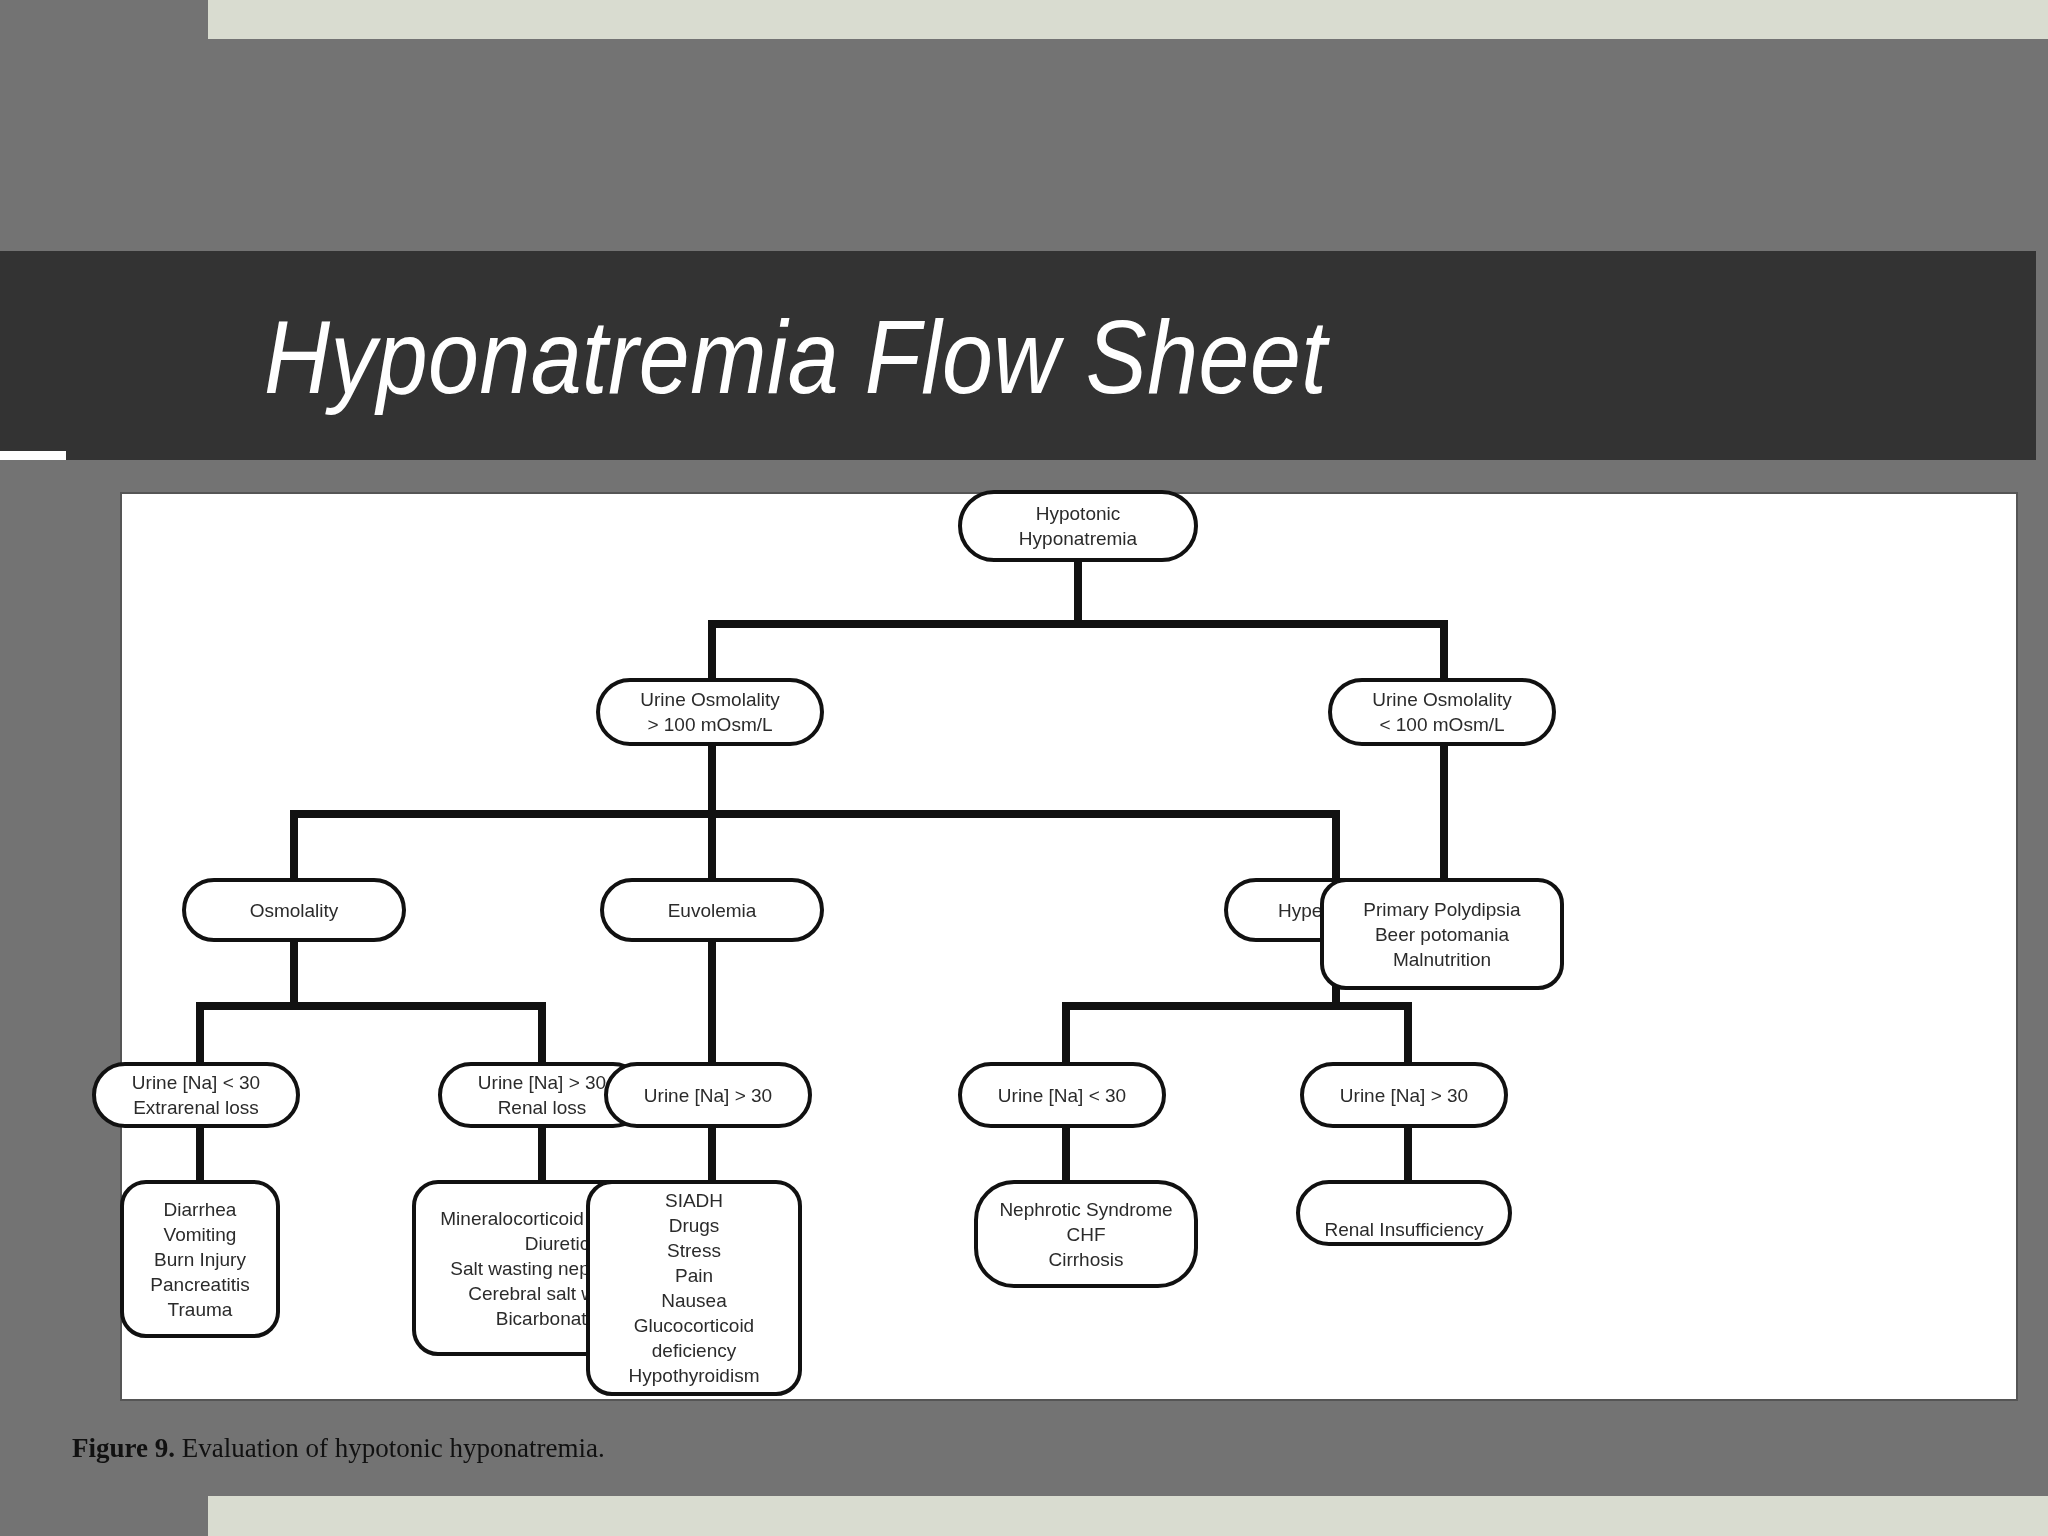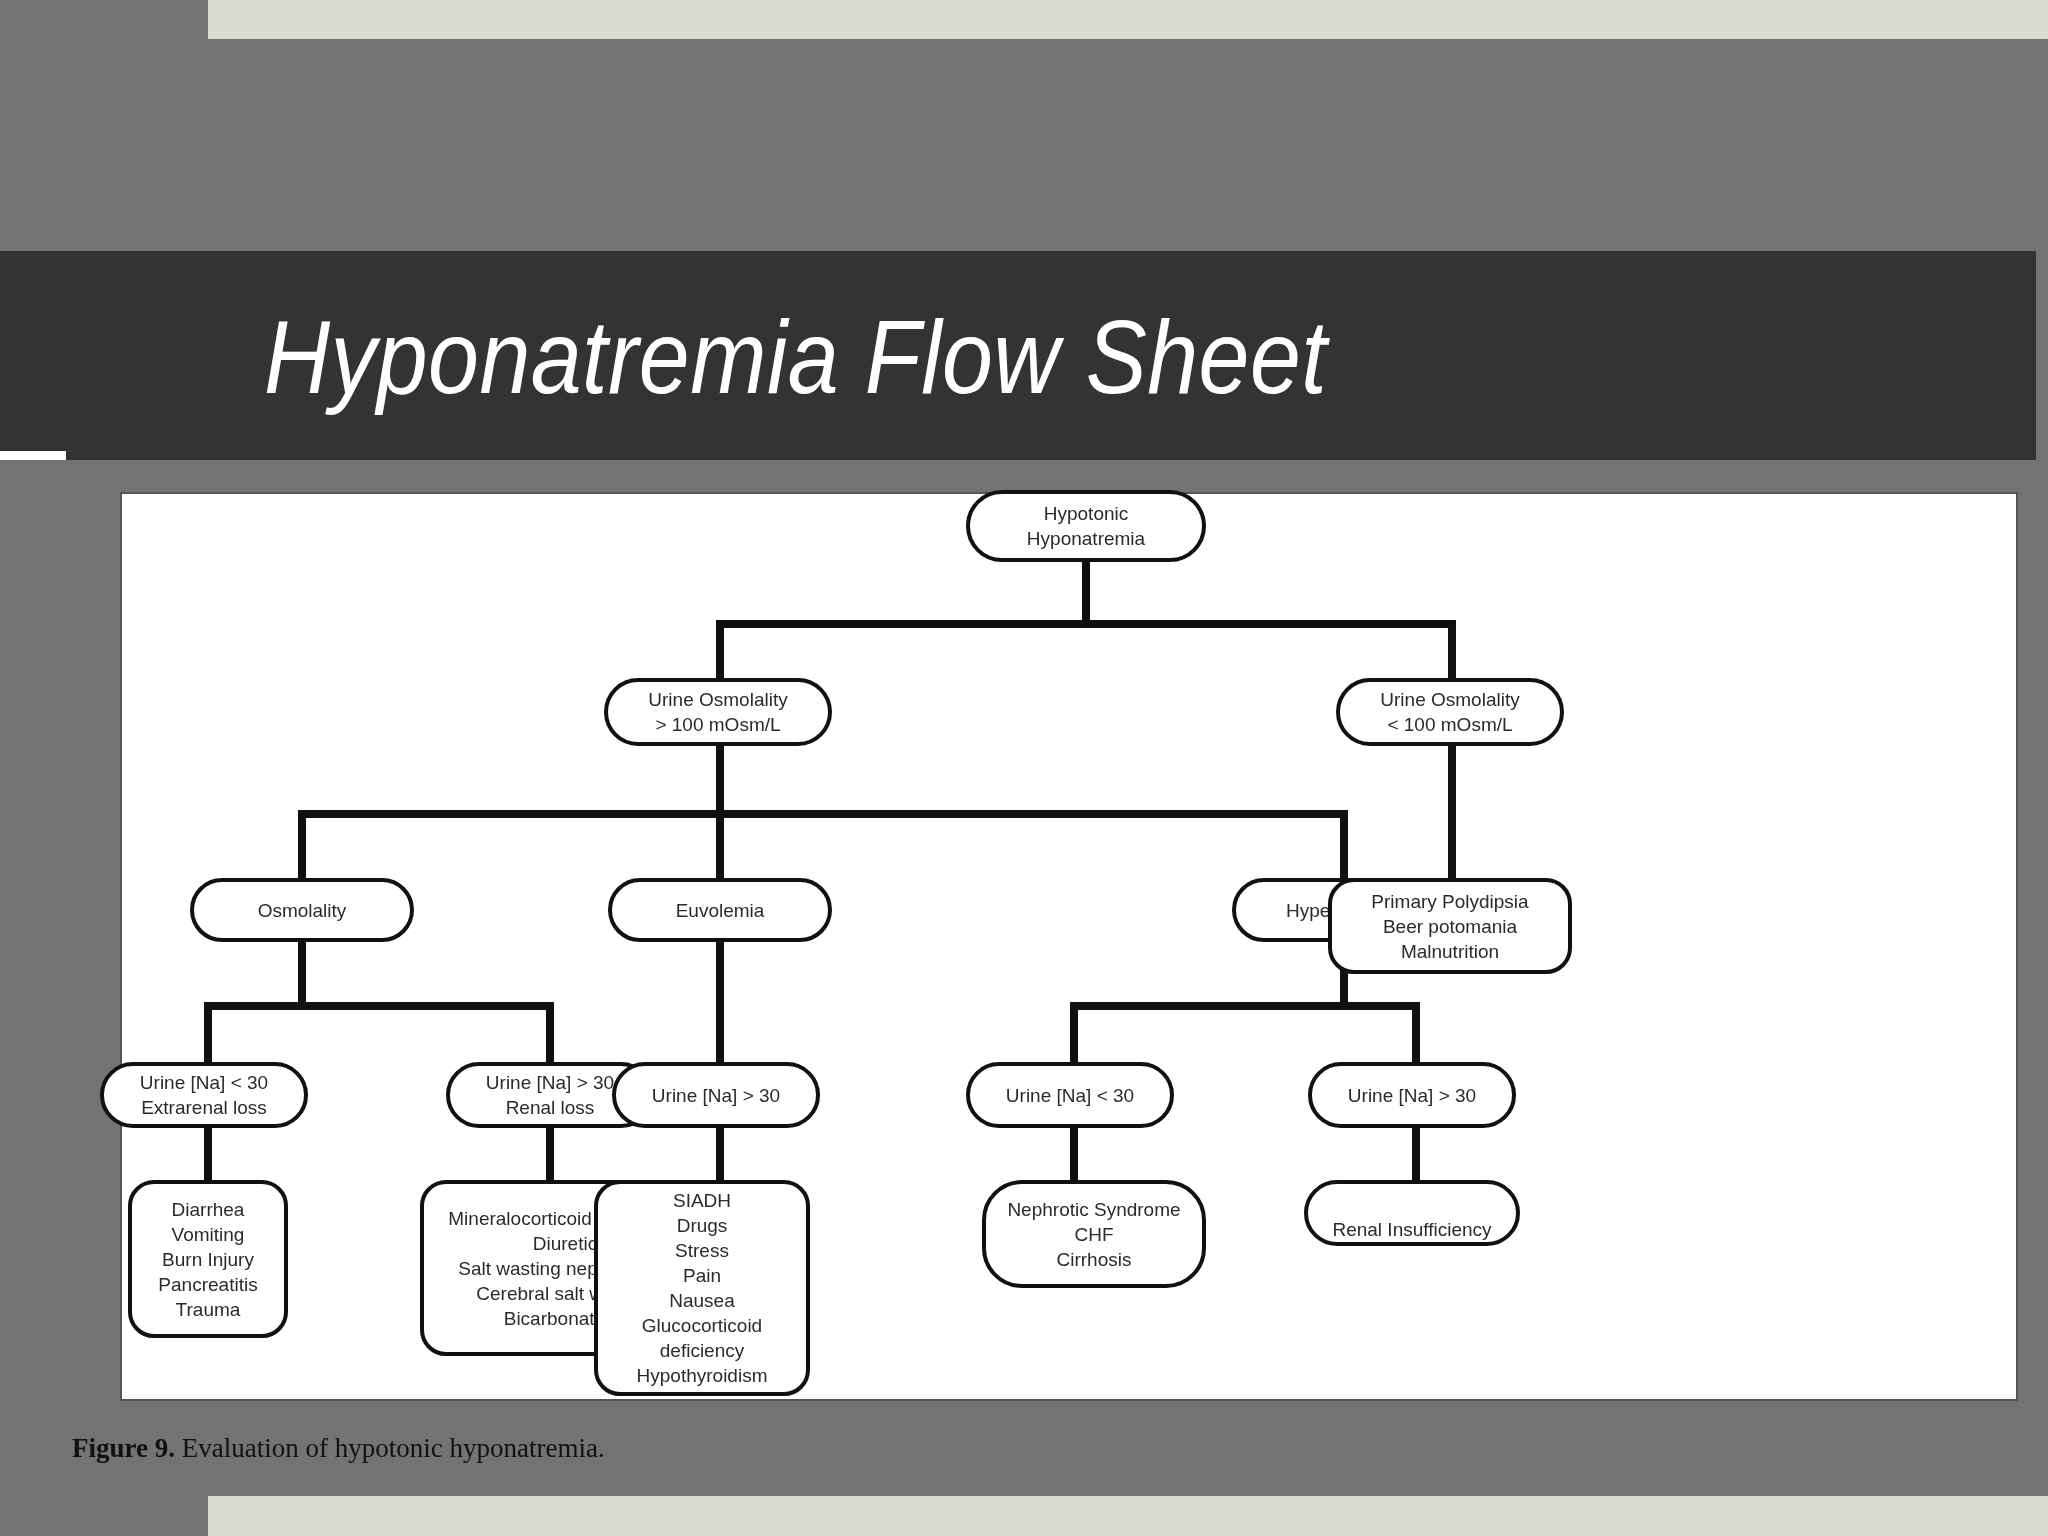--- a/index.html
+++ b/index.html
@@ -70,21 +70,21 @@
     top: 492px;
     width: 1898px;
     height: 909px;
     border: 2px solid #555555;
     background: #ffffff;
   }
 
   
   #flow-canvas {
     position: absolute;
-    left: 16px;
+    left: 8px;
     top: 0;
     width: 1894px;
     height: 905px;
   }
 
   
   .edge {
     position: absolute;
     background: #111111;
   }
@@ -188,21 +188,21 @@
       </div>
 
       <div class="node pill" style="left:470px; top:384px; width:224px; height:64px;">
         <span class="lines">Euvolemia</span>
       </div>
 
       <div class="node pill" style="left:1094px; top:384px; width:224px; height:64px;">
         <span class="lines">Hypervolemia</span>
       </div>
 
-      <div class="node soft" style="left:1190px; top:384px; width:244px; height:96px;">
+      <div class="node soft" style="left:1190px; top:384px; width:244px; height:112px;">
         <span class="lines">Primary Polydipsia
 Beer potomania
 Malnutrition</span>
       </div>
 
       <div class="node pill" style="left:-38px; top:568px; width:208px; height:66px;">
         <span class="lines">Urine [Na] &lt; 30
 Extrarenal loss</span>
       </div>
 

